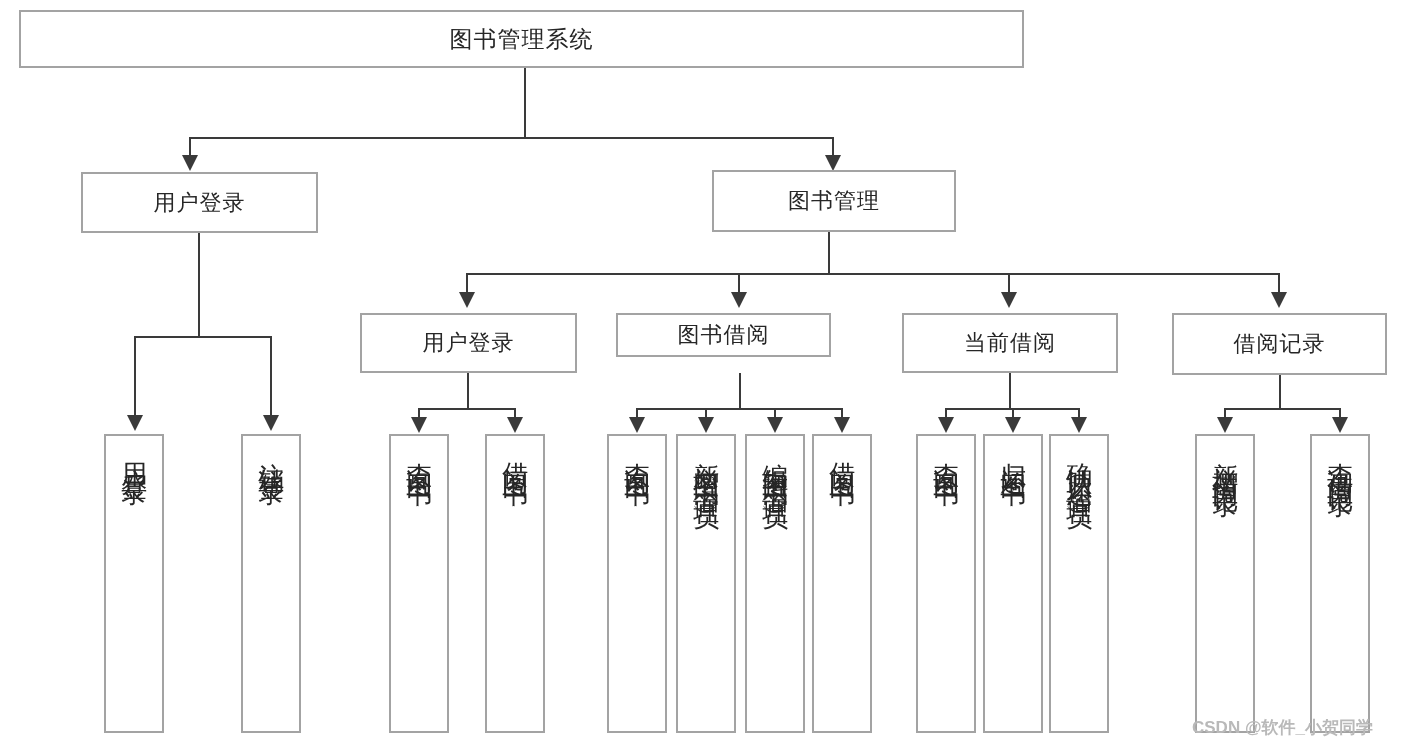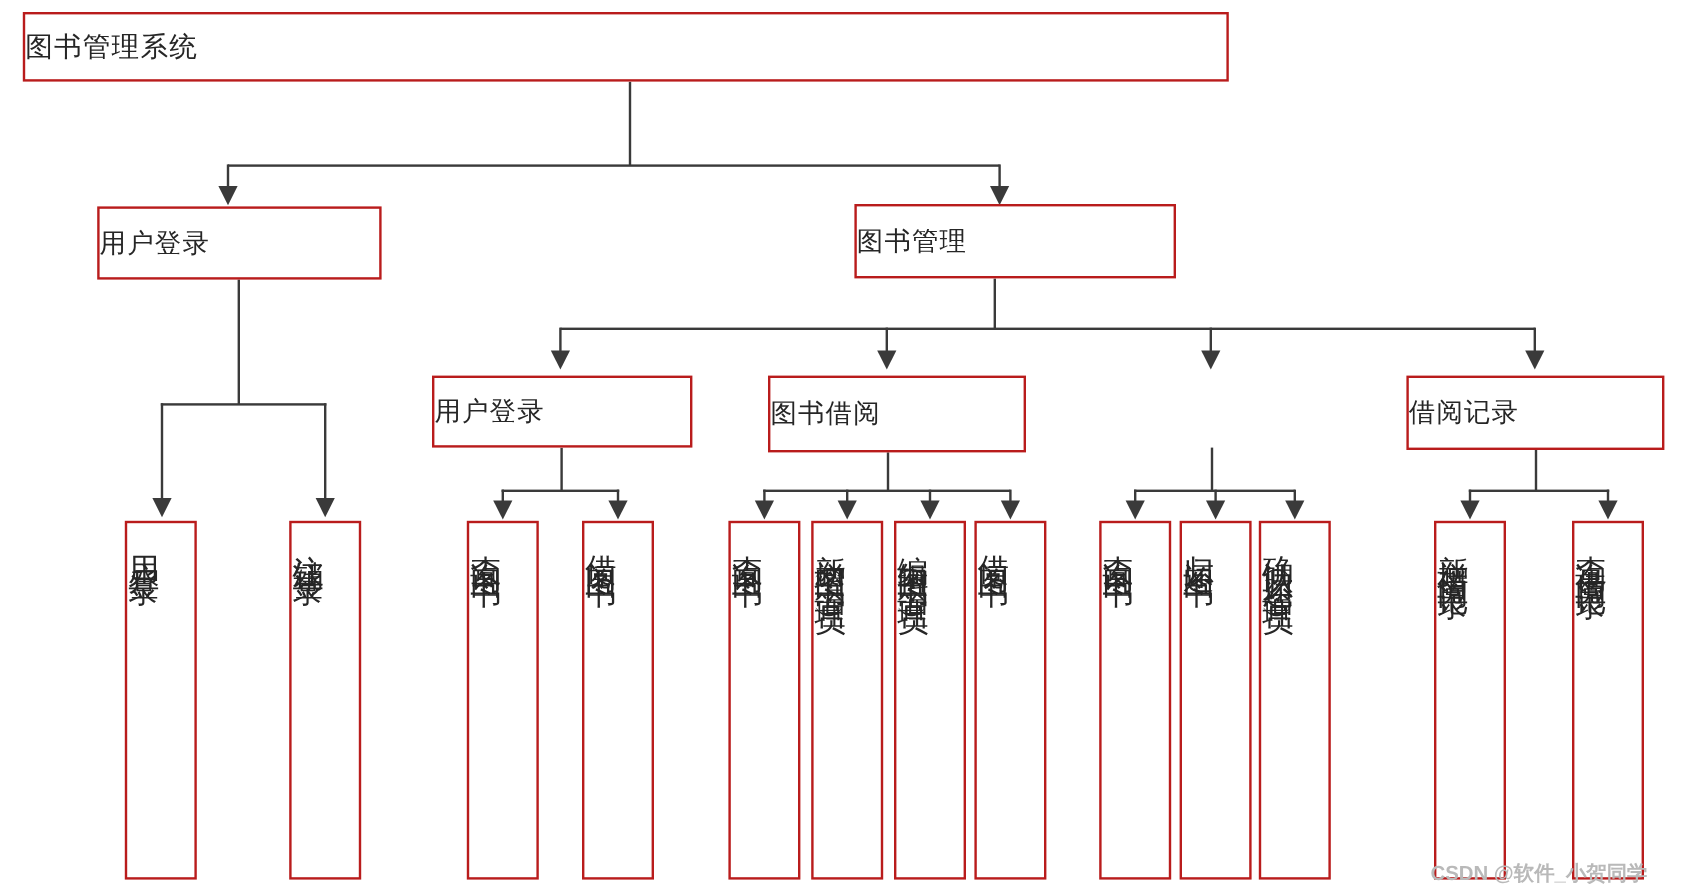--- a/index.html
+++ b/index.html
@@ -8,24 +8,24 @@
     position:relative;
     width:1405px;
     height:747px;
     background:#ffffff;
     overflow:hidden;
   }
   .node{
     position:absolute;
     box-sizing:border-box;
     background:#ffffff;
-    border:2px solid #b91c1c;
+    border:2px solid #a3a3a3;
     display:flex;
     align-items:center;
-    justify-content:flex-start;
+    justify-content:center;
     color:#262626;
   }
   .node .lbl{
     display:block;
     text-align:center;
     line-height:1.0;
     white-space:nowrap;
   }
   
   .node.h .lbl{
@@ -131,29 +131,32 @@
   <div class="conn vline" style="left:1339px;top:408px;height:12px;"></div>
   <div class="arrow" style="left:1332px;top:417px;"></div>
 
   <div class="node h root" style="left:19px;top:10px;width:1005px;height:58px;">
     <span class="lbl">图书管理系统</span>
   </div>
 
   <div class="node h" style="left:81px;top:172px;width:237px;height:61px;">
     <span class="lbl">用户登录</span>
   </div>
-  <div class="node h" style="left:712px;top:170px;width:268px;height:62px;">
+  <div class="node h" style="left:712px;top:170px;width:244px;height:62px;">
     <span class="lbl">图书管理</span>
   </div>
 
   <div class="node h" style="left:360px;top:313px;width:217px;height:60px;">
     <span class="lbl">用户登录</span>
   </div>
-  <div class="node h" style="left:640px;top:313px;width:215px;height:64px;">
+  <div class="node h" style="left:616px;top:313px;width:215px;height:44px;">
     <span class="lbl">图书借阅</span>
+  </div>
+  <div class="node h" style="left:902px;top:313px;width:216px;height:60px;">
+    <span class="lbl">当前借阅</span>
   </div>
   <div class="node h" style="left:1172px;top:313px;width:215px;height:62px;">
     <span class="lbl">借阅记录</span>
   </div>
 
   <div class="node v" style="left:104px;top:434px;width:60px;height:299px;">
     <span class="lbl">用户登录</span>
   </div>
   <div class="node v" style="left:241px;top:434px;width:60px;height:299px;">
     <span class="lbl">注销登录</span>

